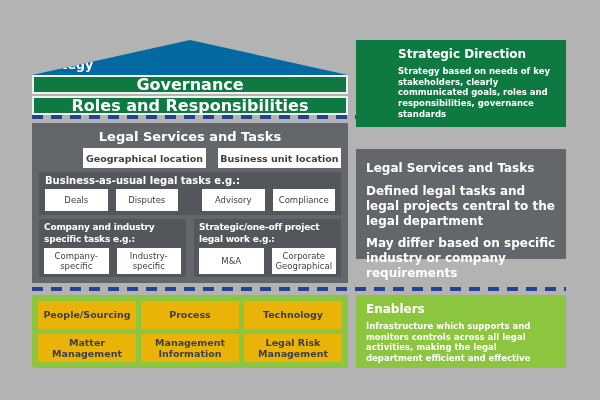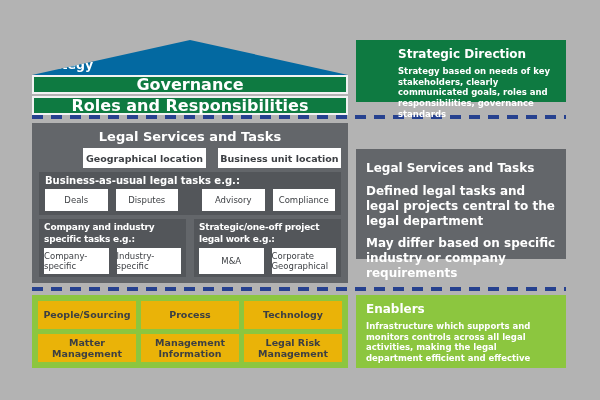--- a/index.html
+++ b/index.html
@@ -31,40 +31,40 @@
   .loc-row{display:grid;grid-template-columns:1fr 1fr;column-gap:12px;margin-bottom:4px;padding-left:44px;}
   .white-box{background:#fff;height:20px;display:flex;align-items:center;justify-content:center;
              color:#3c3f43;font-weight:700;font-size:9.5px;}
   .inner-box{background:#53565a;box-sizing:border-box;}
   .bau{height:43px;padding:3px 6px;margin-bottom:4px;}
   .inner-label{color:#fff;font-weight:700;font-size:10px;line-height:12px;margin-bottom:2px;}
   .bau-items{display:flex;gap:8px;}
   .bau-items .white-item{flex:1;}
   .bau-items .mid-gap{margin-left:16px;}
   .white-item{background:#fff;min-height:22px;display:flex;align-items:center;justify-content:center;
-              color:#3c3f43;font-weight:400;font-size:8.5px;line-height:1.2;}
+              color:#3c3f43;font-weight:400;font-size:8.5px;text-align:center;line-height:1.2;}
   .row3{display:grid;grid-template-columns:1fr 1fr;column-gap:8px;}
   .row3 .inner-box{height:58px;padding:3px 5px;}
   .row3 .inner-label{font-size:9px;letter-spacing:-0.2px;line-height:11.5px;margin-bottom:3px;}
   .items2{display:grid;grid-template-columns:1fr 1fr;column-gap:8px;}
   .items2 .white-item{min-height:26px;}
 
   
   .green-box{position:absolute;left:32px;top:295px;width:316px;height:73px;background:#8cc63f;
              box-sizing:border-box;padding:6px;display:grid;
              grid-template-columns:1fr 1fr 1fr;grid-template-rows:1fr 1fr;gap:5px;}
   .green-box .white-cell{background:#eab308;display:flex;align-items:center;justify-content:center;
              color:#3c3f43;font-weight:700;font-size:9.5px;text-align:center;line-height:1.2;padding:0 4px;}
 
   
   .panel{position:absolute;left:356px;width:210px;box-sizing:border-box;padding:7px 10px;color:#fff;}
   .panel .p-title{font-weight:700;font-size:12px;margin-bottom:5px;}
   .panel .p-body{font-weight:700;font-size:8.5px;line-height:1.25;}
   .panel .p-body + .p-body{margin-top:7px;}
-  .panel.p1{top:40px;height:62px;background:#0e7a41;padding-left:42px;}
+  .panel.p1{top:40px;height:87px;background:#0e7a41;padding-left:42px;}
   .panel.p2{top:149px;height:110px;background:#63666a;padding-top:12px;}
   .panel.p2 .p-title{margin-bottom:9px;}
   .panel.p2 .p-body{font-size:12px;}
   .panel.p3{top:295px;height:73px;background:#8cc63f;}
 </style>
 </head>
 <body>
 
 <div class="stage">
 

